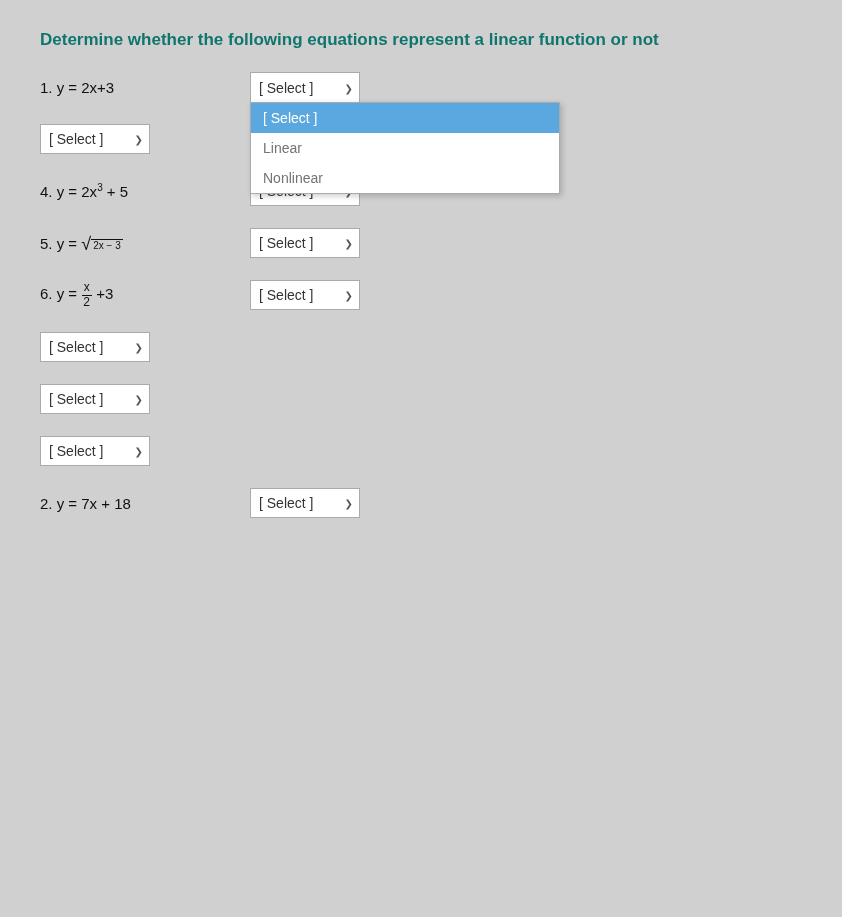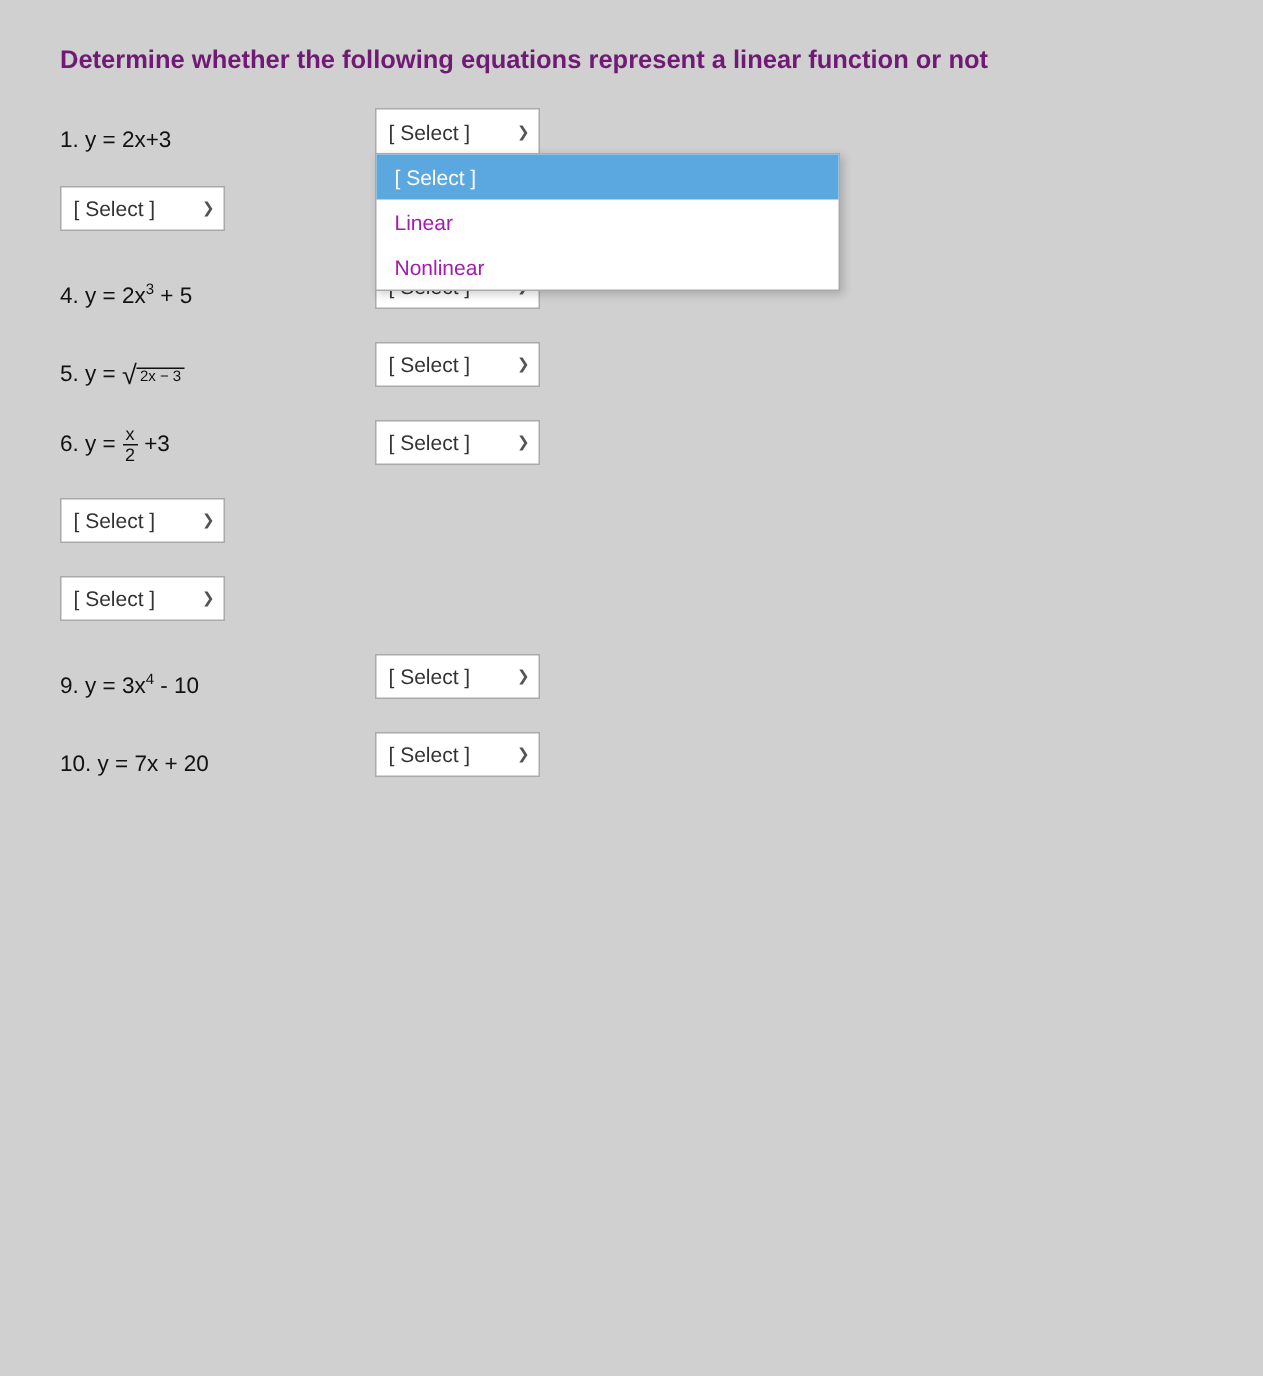--- a/index.html
+++ b/index.html
@@ -13,26 +13,26 @@
       font-family: Arial, sans-serif;
       width: 842px;
       min-height: 917px;
       padding: 30px 40px;
     }
 
     .page-title {
       font-size: 17px;
       font-weight: bold;
       margin-bottom: 22px;
-      color: #701a75;
+      color: #0f766e;
     }
 
     .question-row {
       display: flex;
-      align-items: flex-end;
+      align-items: center;
       margin-bottom: 22px;
       position: relative;
     }
 
     .question-label {
       font-size: 15px;
       color: #111;
       min-width: 210px;
       white-space: nowrap;
     }
@@ -82,21 +82,21 @@
       min-width: 310px;
       background: #fff;
       border: 1px solid #aaa;
       z-index: 100;
       box-shadow: 2px 2px 6px rgba(0,0,0,0.2);
     }
 
     .dropdown-item {
       padding: 7px 12px;
       font-size: 14px;
-      color: #a21caf;
+      color: #737373;
       cursor: pointer;
     }
 
     .dropdown-item.highlighted {
       background-color: #5ba8e0;
       color: #fff;
     }
 
     .math-eq {
       font-size: 15px;
@@ -222,31 +222,30 @@
   <div class="question-row">
     <div class="select-wrapper">
       <div class="select-box">
         <span>[ Select ]</span>
         <span class="chevron">❯</span>
       </div>
     </div>
   </div>
 
   <div class="question-row">
-    <div class="question-label math-eq">9. y = 3x<sup>4</sup> - 10</div>
-    <div class="select-wrapper">
-      <div class="select-box">
-        <span>[ Select ]</span>
-        <span class="chevron">❯</span>
-      </div>
-    </div>
-  </div>
-
-  <div class="question-row">
-    <div class="question-label math-eq">10. y = 7x + 20</div>
+    <div class="select-wrapper">
+      <div class="select-box">
+        <span>[ Select ]</span>
+        <span class="chevron">❯</span>
+      </div>
+    </div>
+  </div>
+
+  <div class="question-row">
+    <div class="question-label math-eq">2. y = 7x + 18</div>
     <div class="select-wrapper">
       <div class="select-box">
         <span>[ Select ]</span>
         <span class="chevron">❯</span>
       </div>
     </div>
   </div>
 </div>
 
 </body></html>

